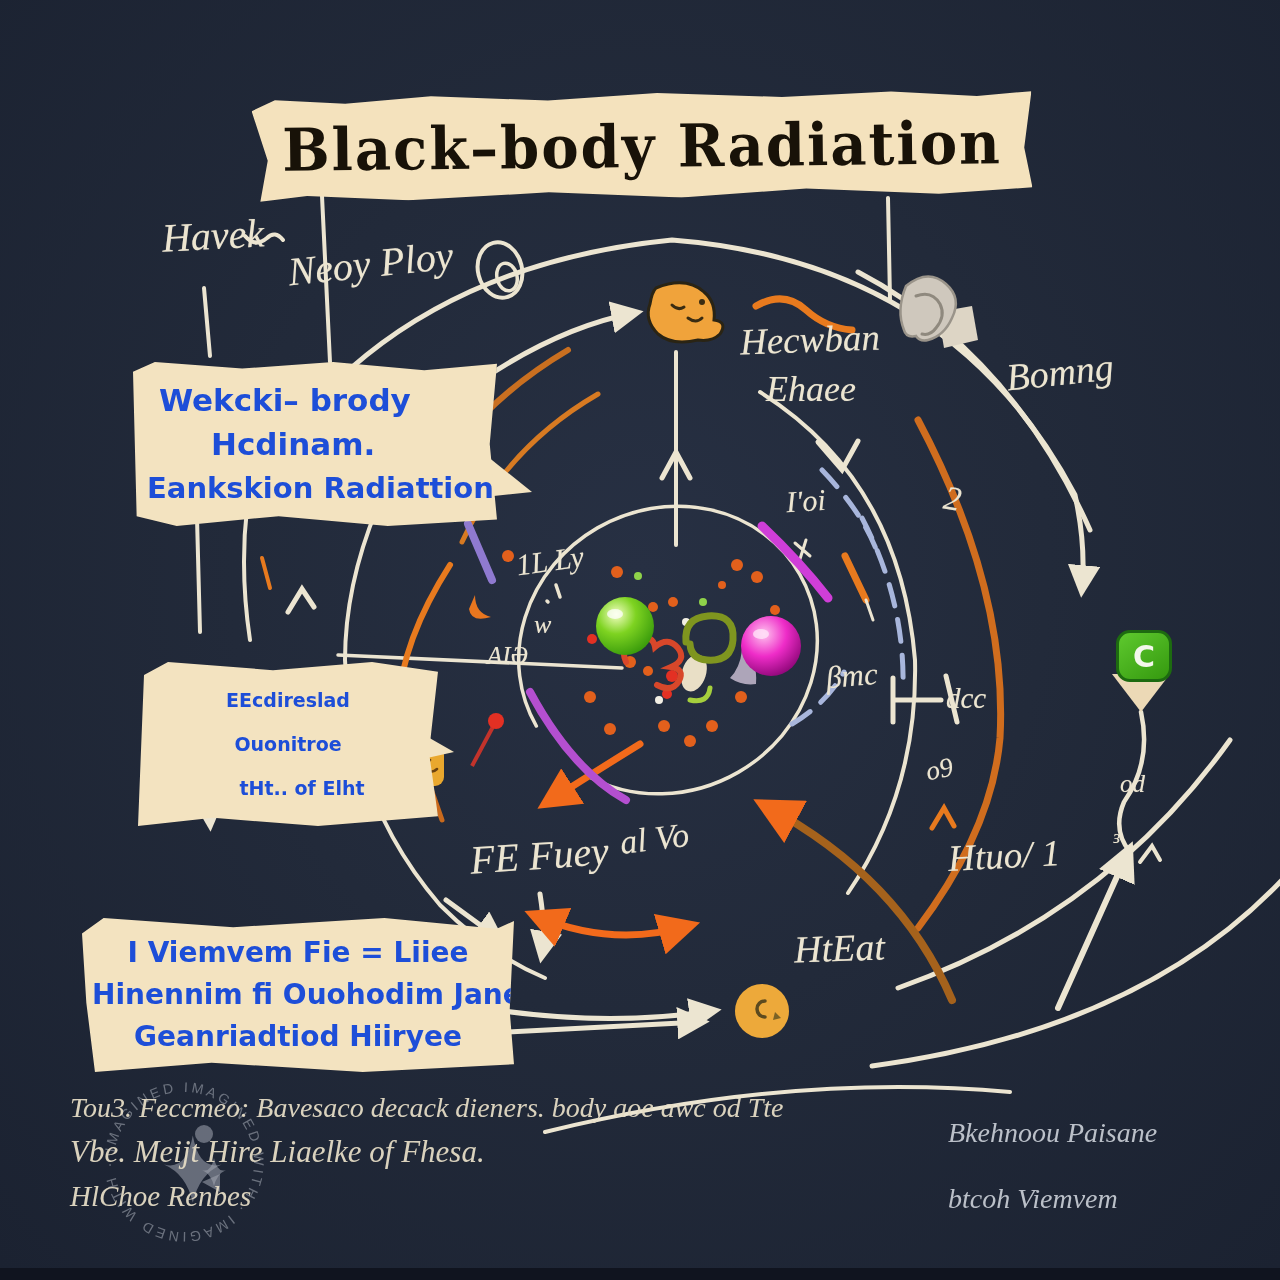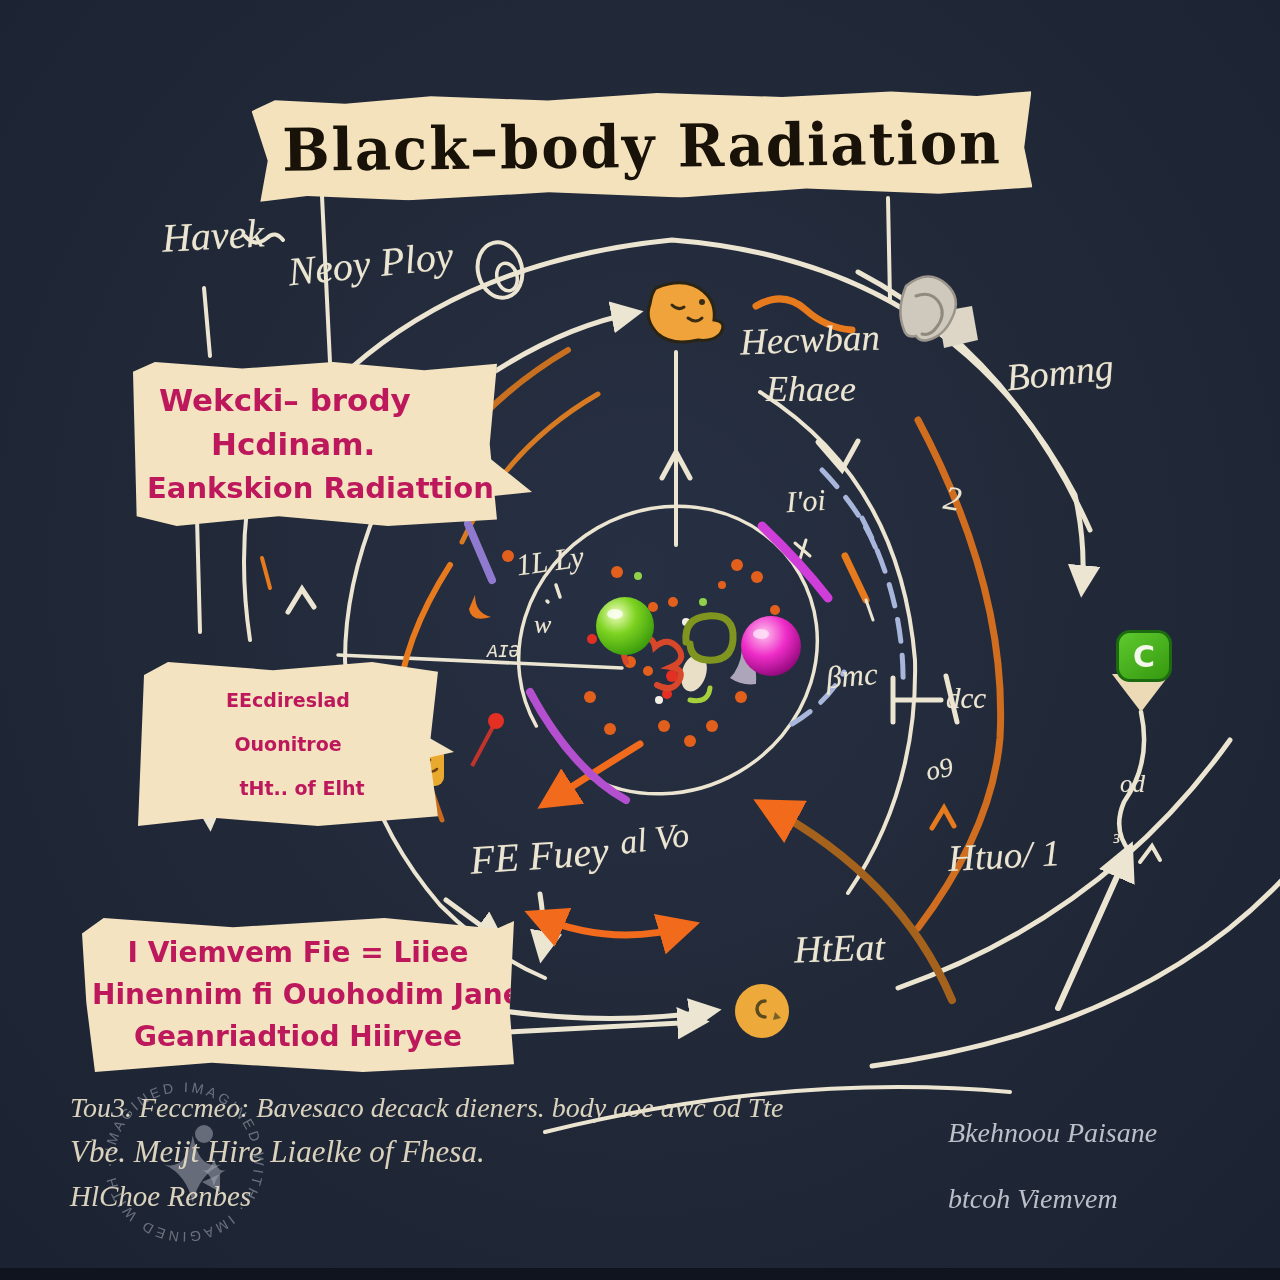--- a/index.html
+++ b/index.html
@@ -2,21 +2,21 @@
 <html><head>
 <meta charset="utf-8">
 <style>
   html,body{margin:0;padding:0;background:#10141f;}
   #stage{position:relative;width:1280px;height:1268px;overflow:hidden;
          background:radial-gradient(ellipse at 50% 45%, #273043 0%, #222a3a 45%, #1b2231 100%);
          font-family:"Liberation Serif", serif;}
   #scene{position:absolute;left:0;top:0;z-index:1;}
   .hand{position:absolute;z-index:4;color:#ece5d1;font-family:"Liberation Serif",serif;
         font-style:italic;white-space:nowrap;text-shadow:0 0 1px rgba(236,229,209,.4);}
-  .bubble{position:absolute;z-index:3;background:#f3e3c0;color:#be185d;
+  .bubble{position:absolute;z-index:3;background:#f3e3c0;color:#1d4ed8;
           font-family:"DejaVu Sans",sans-serif;font-weight:bold;
           box-shadow:2px 3px 0 rgba(0,0,0,.35);}
   .bubble .bl{white-space:nowrap;}
   #banner{position:absolute;left:252px;top:92px;width:780px;height:108px;z-index:5;
           background:#f4e2bd;transform:rotate(-.6deg);
           clip-path:polygon(0 14%,3% 4%,12% 8%,23% 2%,38% 7%,52% 1%,68% 6%,82% 2%,93% 7%,100% 3%,99% 55%,100% 92%,88% 97%,71% 91%,55% 98%,38% 92%,20% 98%,7% 93%,1% 98%,2% 60%);
           display:flex;align-items:center;justify-content:center;
           box-shadow:0 4px 0 rgba(0,0,0,.35);}
   #banner .t{font-family:"DejaVu Serif",serif;font-weight:bold;font-size:56px;
              letter-spacing:2px;color:#181208;transform:scaleY(1.05);}
@@ -230,21 +230,21 @@
 
   <div class="hand" style="left:162px;top:212px;font-size:40px;transform:rotate(-3deg);">Havek</div>
   <div class="hand" style="left:288px;top:240px;font-size:40px;transform:rotate(-6deg);">Neoy Ploy</div>
   <div class="hand" style="left:740px;top:318px;font-size:37px;transform:rotate(-2deg);">Hecwban</div>
   <div class="hand" style="left:766px;top:368px;font-size:36px;">Ehaee</div>
   <div class="hand" style="left:1006px;top:350px;font-size:38px;transform:rotate(-6deg);">Bomng</div>
   <div class="hand" style="left:786px;top:484px;font-size:30px;transform:rotate(-4deg);">I'oi</div>
   <div class="hand" style="left:944px;top:480px;font-size:34px;transform:rotate(10deg);">2</div>
   <div class="hand" style="left:516px;top:544px;font-size:30px;transform:rotate(-8deg);">1L Ly</div>
   <div class="hand" style="left:534px;top:610px;font-size:26px;">w</div>
-  <div class="hand" style="left:487px;top:642px;font-size:18px;font-family:Liberation Mono, monospace;">AIƏ</div>
+  <div class="hand" style="left:487px;top:642px;font-size:25px;">AIƏ</div>
   <div class="hand" style="left:826px;top:658px;font-size:31px;transform:rotate(-5deg);">βmc</div>
   <div class="hand" style="left:946px;top:682px;font-size:29px;">dcc</div>
   <div class="hand" style="left:470px;top:832px;font-size:40px;transform:rotate(-4deg);">FE Fuey</div>
   <div class="hand" style="left:620px;top:820px;font-size:34px;transform:rotate(-7deg);">al Vo</div>
   <div class="hand" style="left:794px;top:926px;font-size:38px;transform:rotate(-2deg);">HtEat</div>
   <div class="hand" style="left:948px;top:834px;font-size:37px;transform:rotate(-3deg);">Htuo/ 1</div>
   <div class="hand" style="left:1112px;top:824px;font-size:30px;">ᵌ</div>
   <div class="hand" style="left:1120px;top:770px;font-size:25px;">od</div>
   <div class="hand" style="left:926px;top:754px;font-size:27px;transform:rotate(-12deg);">o9</div>
 

